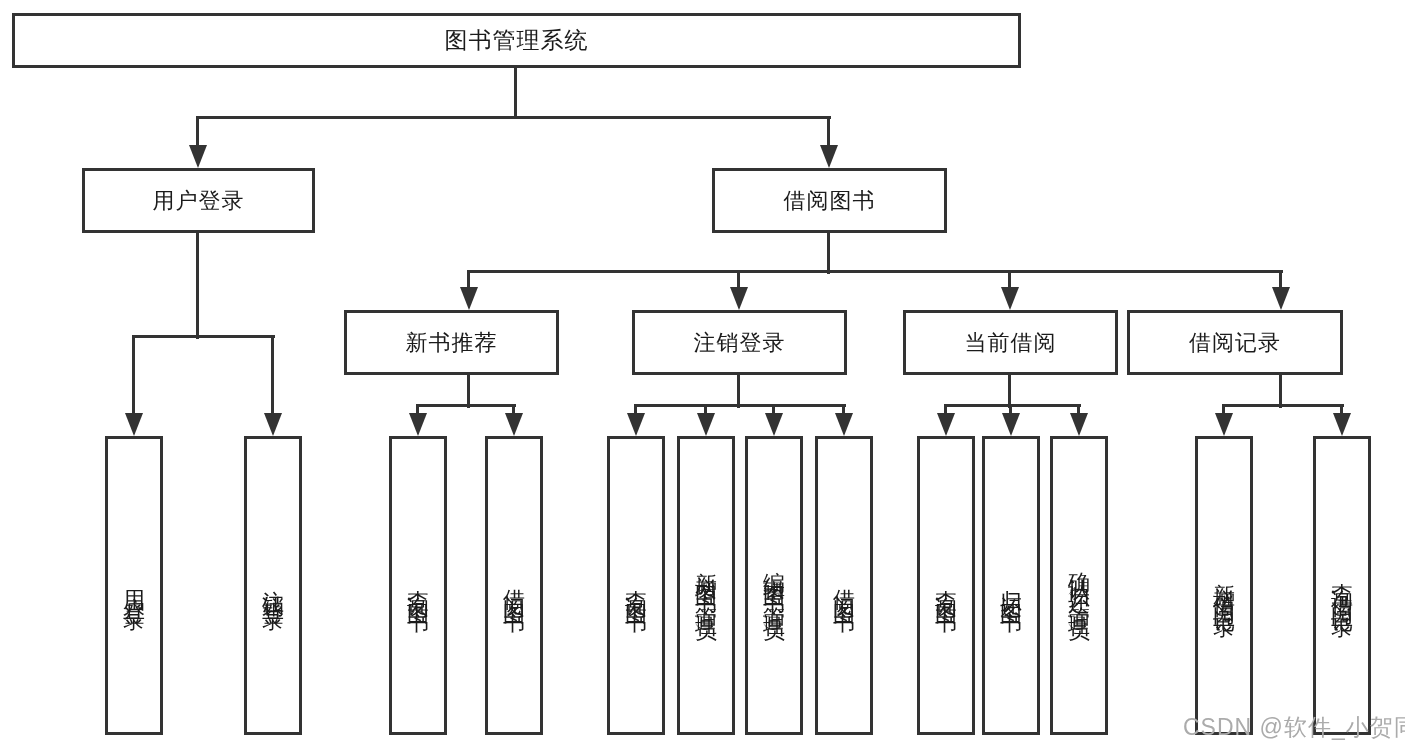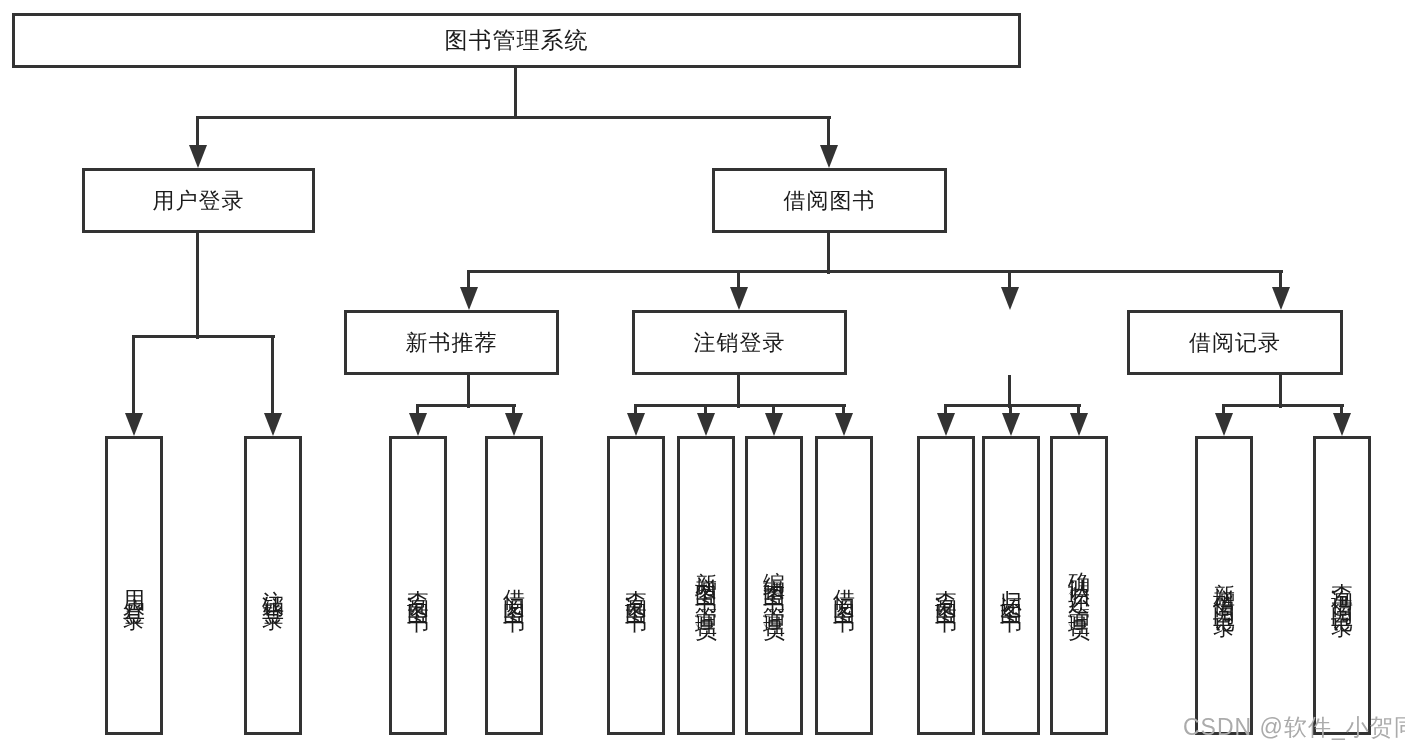--- a/index.html
+++ b/index.html
@@ -84,20 +84,23 @@
   </div>
   <div class="hbox" style="left:712px; top:168px; width:235px; height:65px;">
     <span>借阅图书</span>
   </div>
 
   <div class="hbox" style="left:344px; top:310px; width:215px; height:65px;">
     <span>新书推荐</span>
   </div>
   <div class="hbox" style="left:632px; top:310px; width:215px; height:65px;">
     <span>注销登录</span>
+  </div>
+  <div class="hbox" style="left:903px; top:310px; width:215px; height:65px;">
+    <span>当前借阅</span>
   </div>
   <div class="hbox" style="left:1127px; top:310px; width:216px; height:65px;">
     <span>借阅记录</span>
   </div>
 
   <div class="vbox" style="left:105px;">
     <span>用户登录</span>
   </div>
   <div class="vbox" style="left:244px;">
     <span>注销登录</span>

